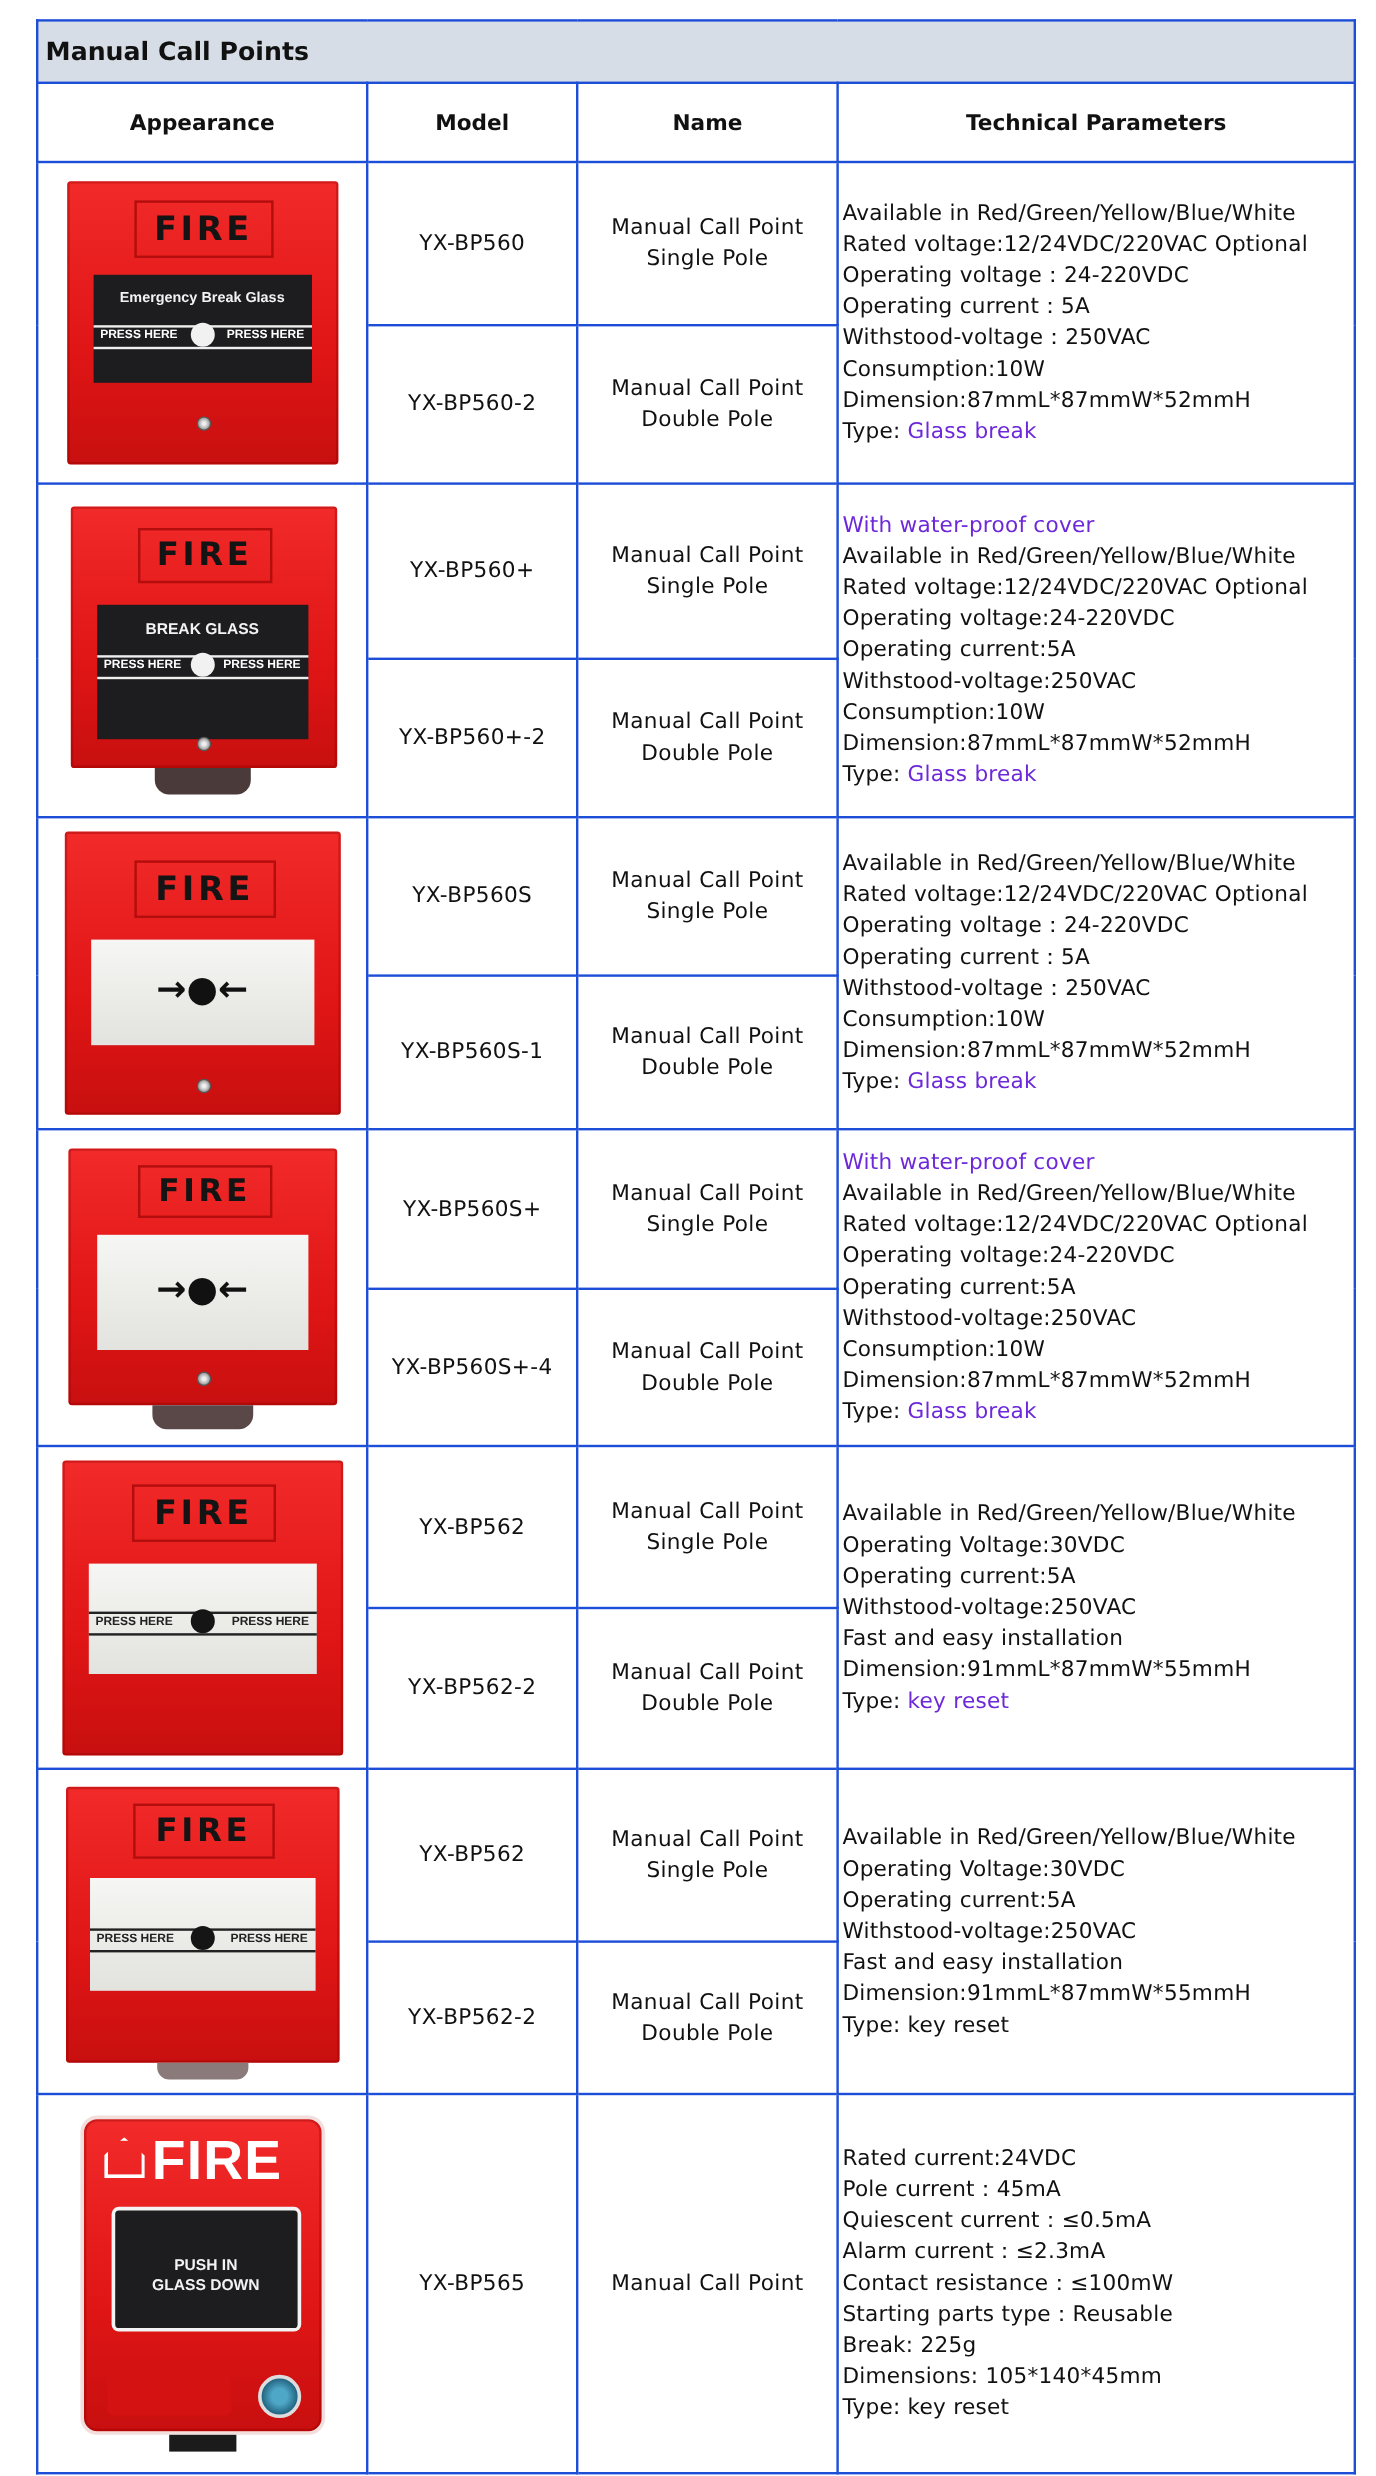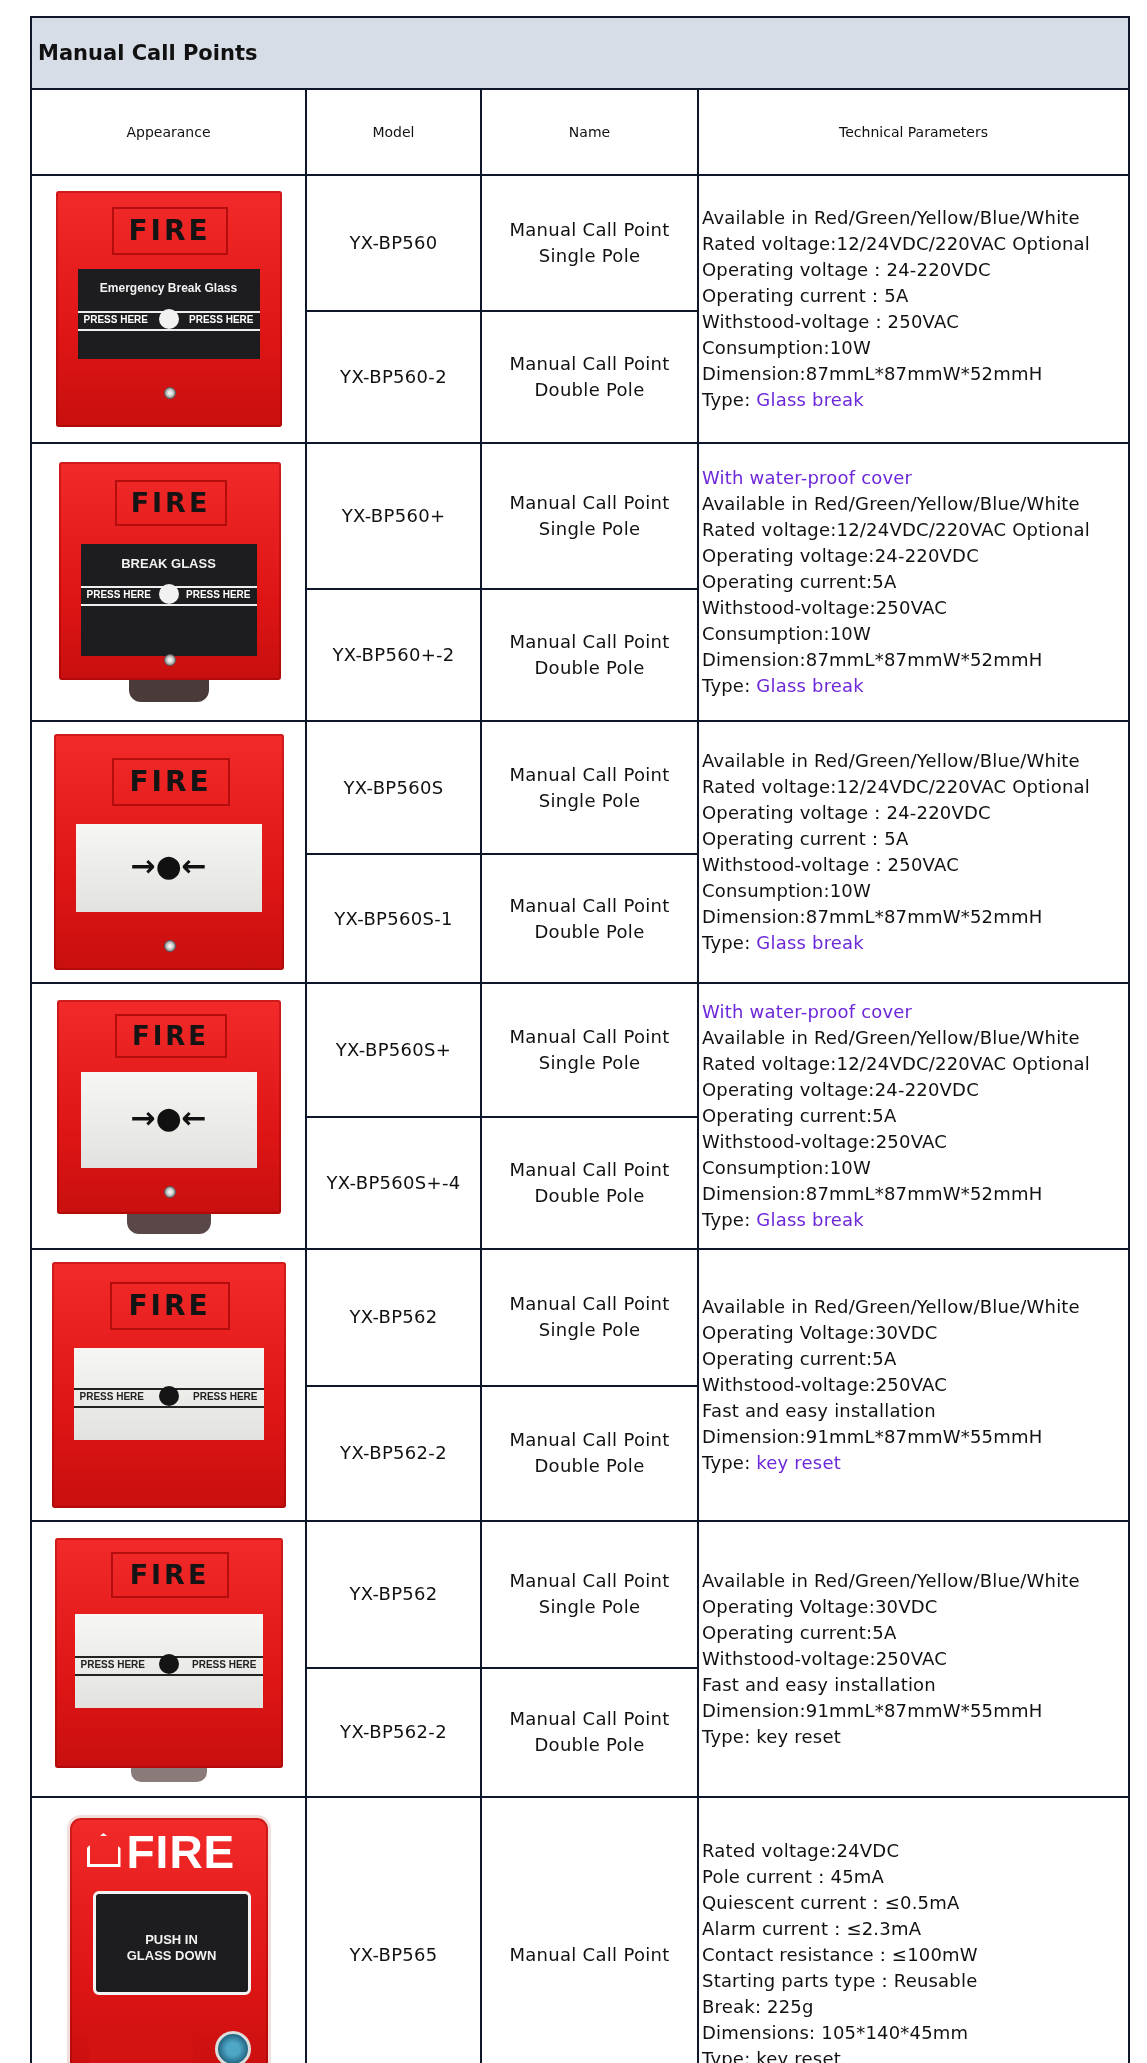--- a/index.html
+++ b/index.html
@@ -1,21 +1,21 @@
 <!DOCTYPE html>
 <html><head>
 <meta charset="utf-8">
 <style>
   html, body { margin:0; padding:0; background:#ffffff; }
   body { width:1147px; height:2063px; position:relative; font-family:"DejaVu Sans","Liberation Sans",sans-serif; color:#111; }
   .sheet { position:absolute; left:30px; top:16px; width:1098px; }
   table.spec { border-collapse:collapse; width:1098px; table-layout:fixed; }
-  table.spec td, table.spec th { border:2px solid #0f172a; padding:12px; }
+  table.spec td, table.spec th { border:2px solid #1d4ed8; padding:2px; }
   .title-cell { background:#d6dde6; height:46px; text-align:left; font-weight:bold; font-size:21px; padding-left:6px !important; font-family:"DejaVu Sans",sans-serif; }
-  .head-cell { height:60px; font-weight:normal; font-size:14px; text-align:center; background:#fff;margin-top:29px; }
+  .head-cell { height:60px; font-weight:bold; font-size:18px; text-align:center; background:#fff;margin-top:29px; }
   .model-cell, .name-cell { text-align:center; vertical-align:middle; font-size:18px; line-height:26px; letter-spacing:0.3px; }
   .params-cell { vertical-align:middle; font-size:18px; line-height:26px; padding-left:3px !important; white-space:nowrap; letter-spacing:0.2px; }
   .params-cell .line { display:block; }
   .red { color:#6d28d9; }
   .img-cell { vertical-align:middle; text-align:center; background:#fff; }
   .device { position:relative; margin:0 auto; }
   
   .box { position:absolute; background:linear-gradient(180deg,#f22a2a 0%,#e01515 60%,#c80f0f 100%); border-radius:3px; box-shadow:inset 0 0 0 2px rgba(140,0,0,0.35); }
   .fire-label { position:absolute; border:2px solid #b30d0d; color:#141414; font-weight:bold; font-family:"DejaVu Sans",sans-serif; text-align:center; letter-spacing:3px; }
   .window { position:absolute; }
@@ -263,21 +263,21 @@
           <div class="small-white" style="top:54px;font-size:13px">GLASS DOWN</div>
         </div>
         <div style="position:absolute;left:22px;top:210px;width:104px;height:40px;border-radius:6px;background:#d41212"></div>
         <div style="position:absolute;left:148px;top:216px;width:30px;height:30px;border-radius:50%;background:radial-gradient(circle,#4fa7c8 30%,#1d5d78 75%);border:3px solid #ddd"></div>
         <div class="foot" style="left:74px;top:266px;width:56px;height:14px;background:#1b1b1b"></div>
       </div>
     </td>
     <td class="model-cell">YX-BP565</td>
     <td class="name-cell">Manual Call Point</td>
     <td class="params-cell">
-            <span class="line">Rated voltage:24VDC</span>
+            <span class="line">Rated current:24VDC</span>
             <span class="line">Pole current：45mA</span>
             <span class="line">Quiescent current：≤0.5mA</span>
             <span class="line">Alarm current：≤2.3mA</span>
             <span class="line">Contact resistance：≤100mW</span>
             <span class="line">Starting parts type：Reusable</span>
             <span class="line">Break: 225g</span>
             <span class="line">Dimensions: 105*140*45mm</span>
             <span class="line"><span style="white-space: pre;">Type: </span><span>key reset</span></span>
           </td>
   </tr>

